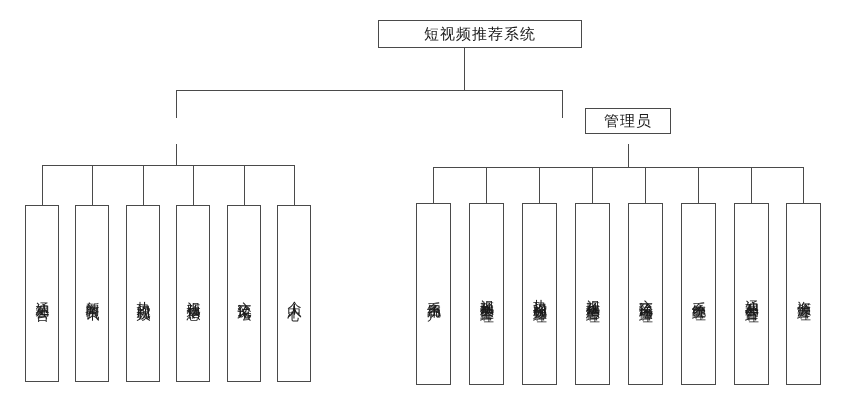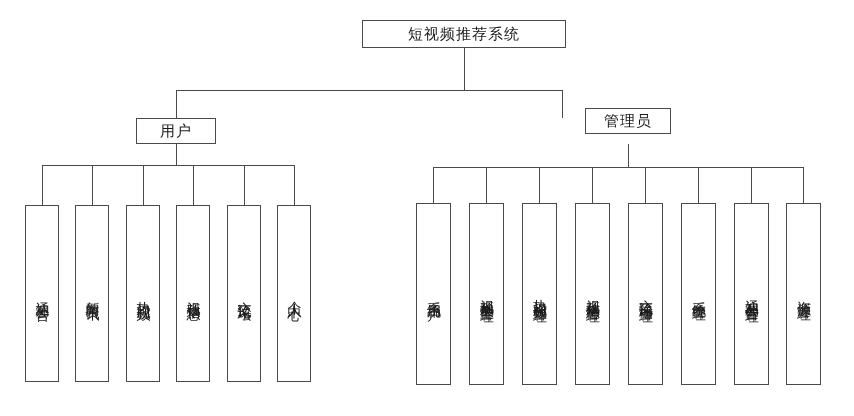--- a/index.html
+++ b/index.html
@@ -36,21 +36,21 @@
     letter-spacing: 1px;
   }
   .node.vert {
     writing-mode: vertical-rl;
     text-orientation: upright;
     font-size: 14px;
     letter-spacing: 2px;
     line-height: 1;
   }
   .root-node {
-    left: 362px;
+    left: 378px;
     top: 20px;
     width: 204px;
     height: 28px;
   }
   .mid-user {
     left: 136px;
     top: 118px;
     width: 80px;
     height: 26px;
   }
@@ -95,21 +95,20 @@
   <div class="node horiz root-node">短视频推荐系统</div>
 
   <div class="line v" style="left:464px; top:48px; height:42px;"></div>
 
   <div class="line h" style="left:176px; top:90px; width:386px;"></div>
 
   <div class="line v" style="left:176px; top:90px; height:28px;"></div>
 
   <div class="line v" style="left:562px; top:90px; height:28px;"></div>
 
-  <div class="node horiz mid-user">用户</div>
   <div class="node horiz mid-admin">管理员</div>
 
   <div class="line v" style="left:176px; top:144px; height:21px;"></div>
   <div class="line h" style="left:42px; top:165px; width:252px;"></div>
 
   <div class="line v" style="left:42px;  top:165px; height:40px;"></div>
   <div class="line v" style="left:92px;  top:165px; height:40px;"></div>
   <div class="line v" style="left:143px; top:165px; height:40px;"></div>
   <div class="line v" style="left:193px; top:165px; height:40px;"></div>
   <div class="line v" style="left:244px; top:165px; height:40px;"></div>

